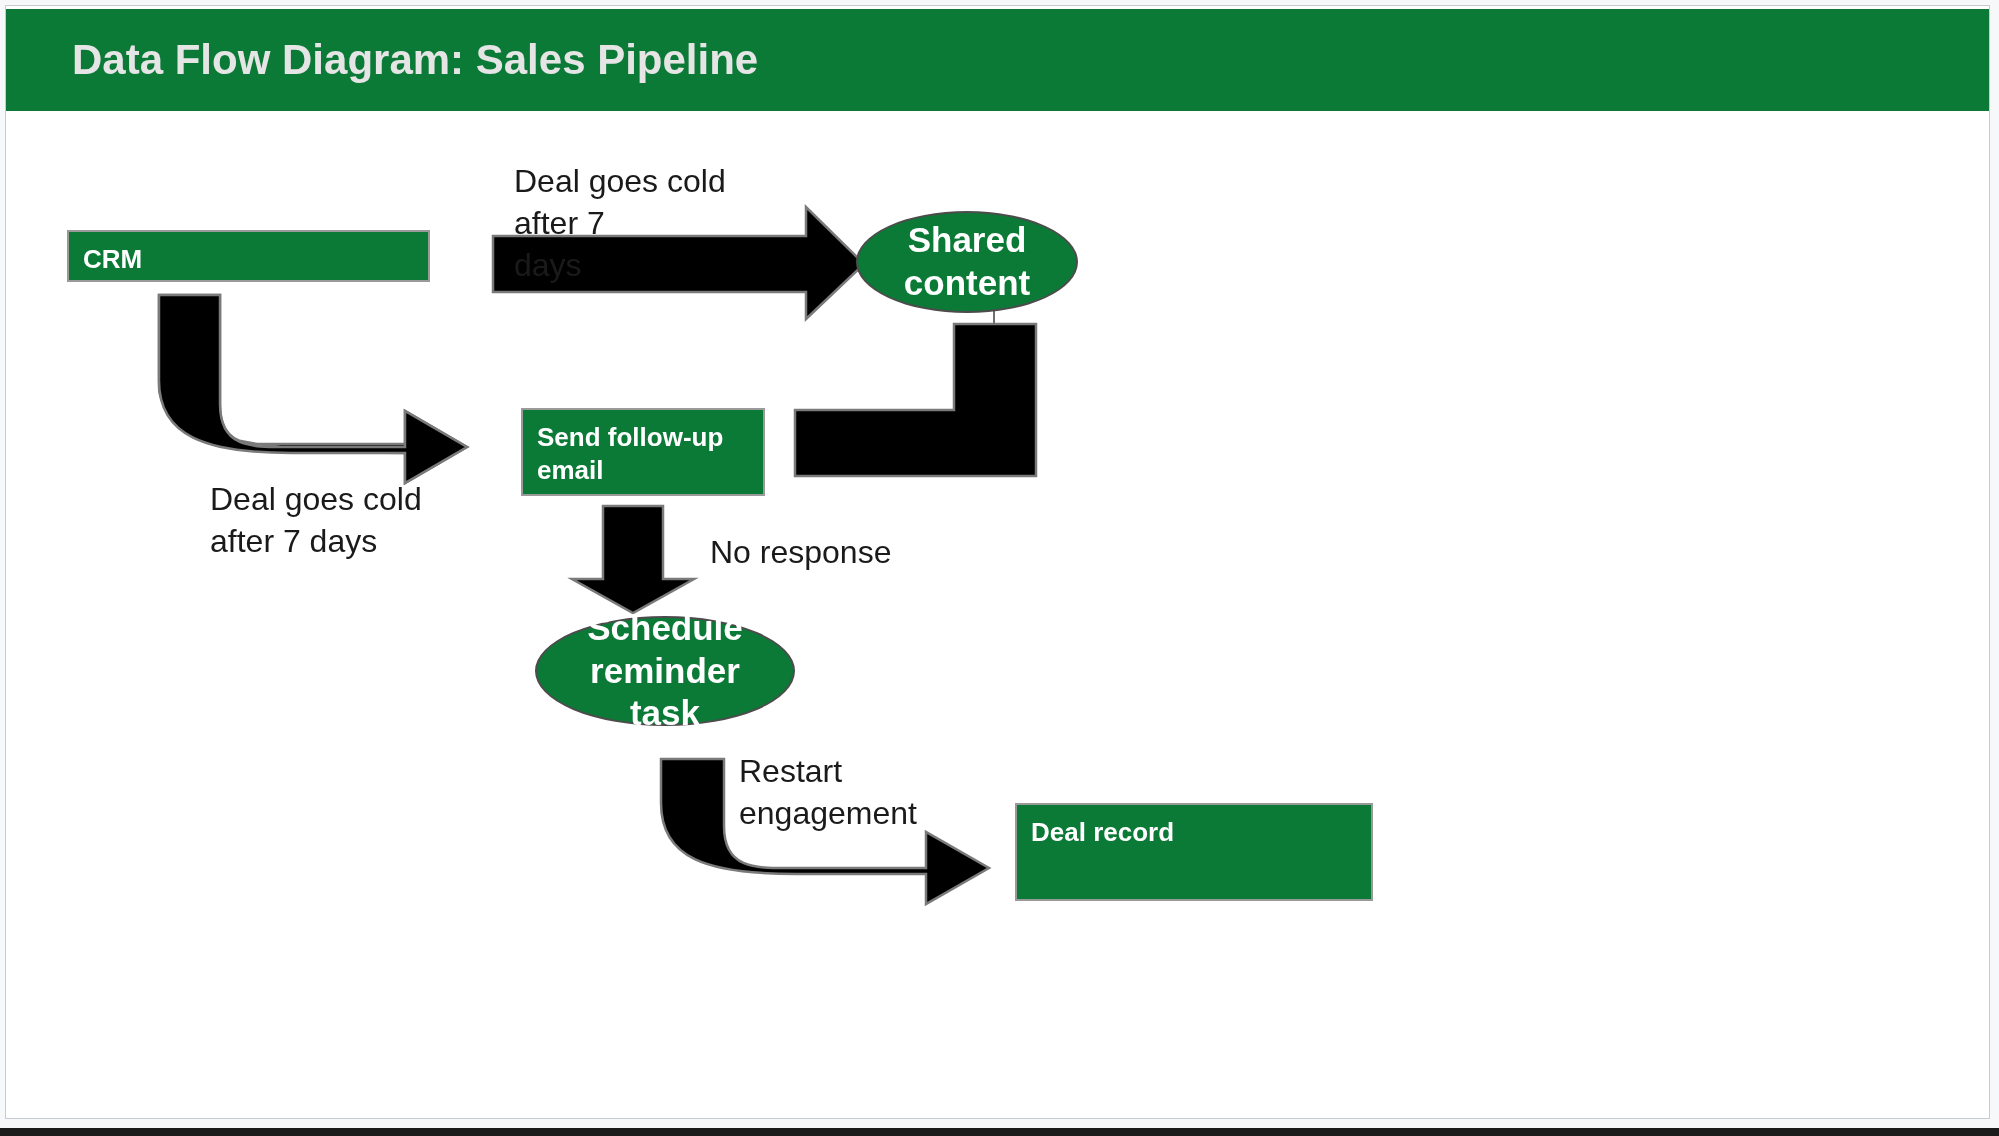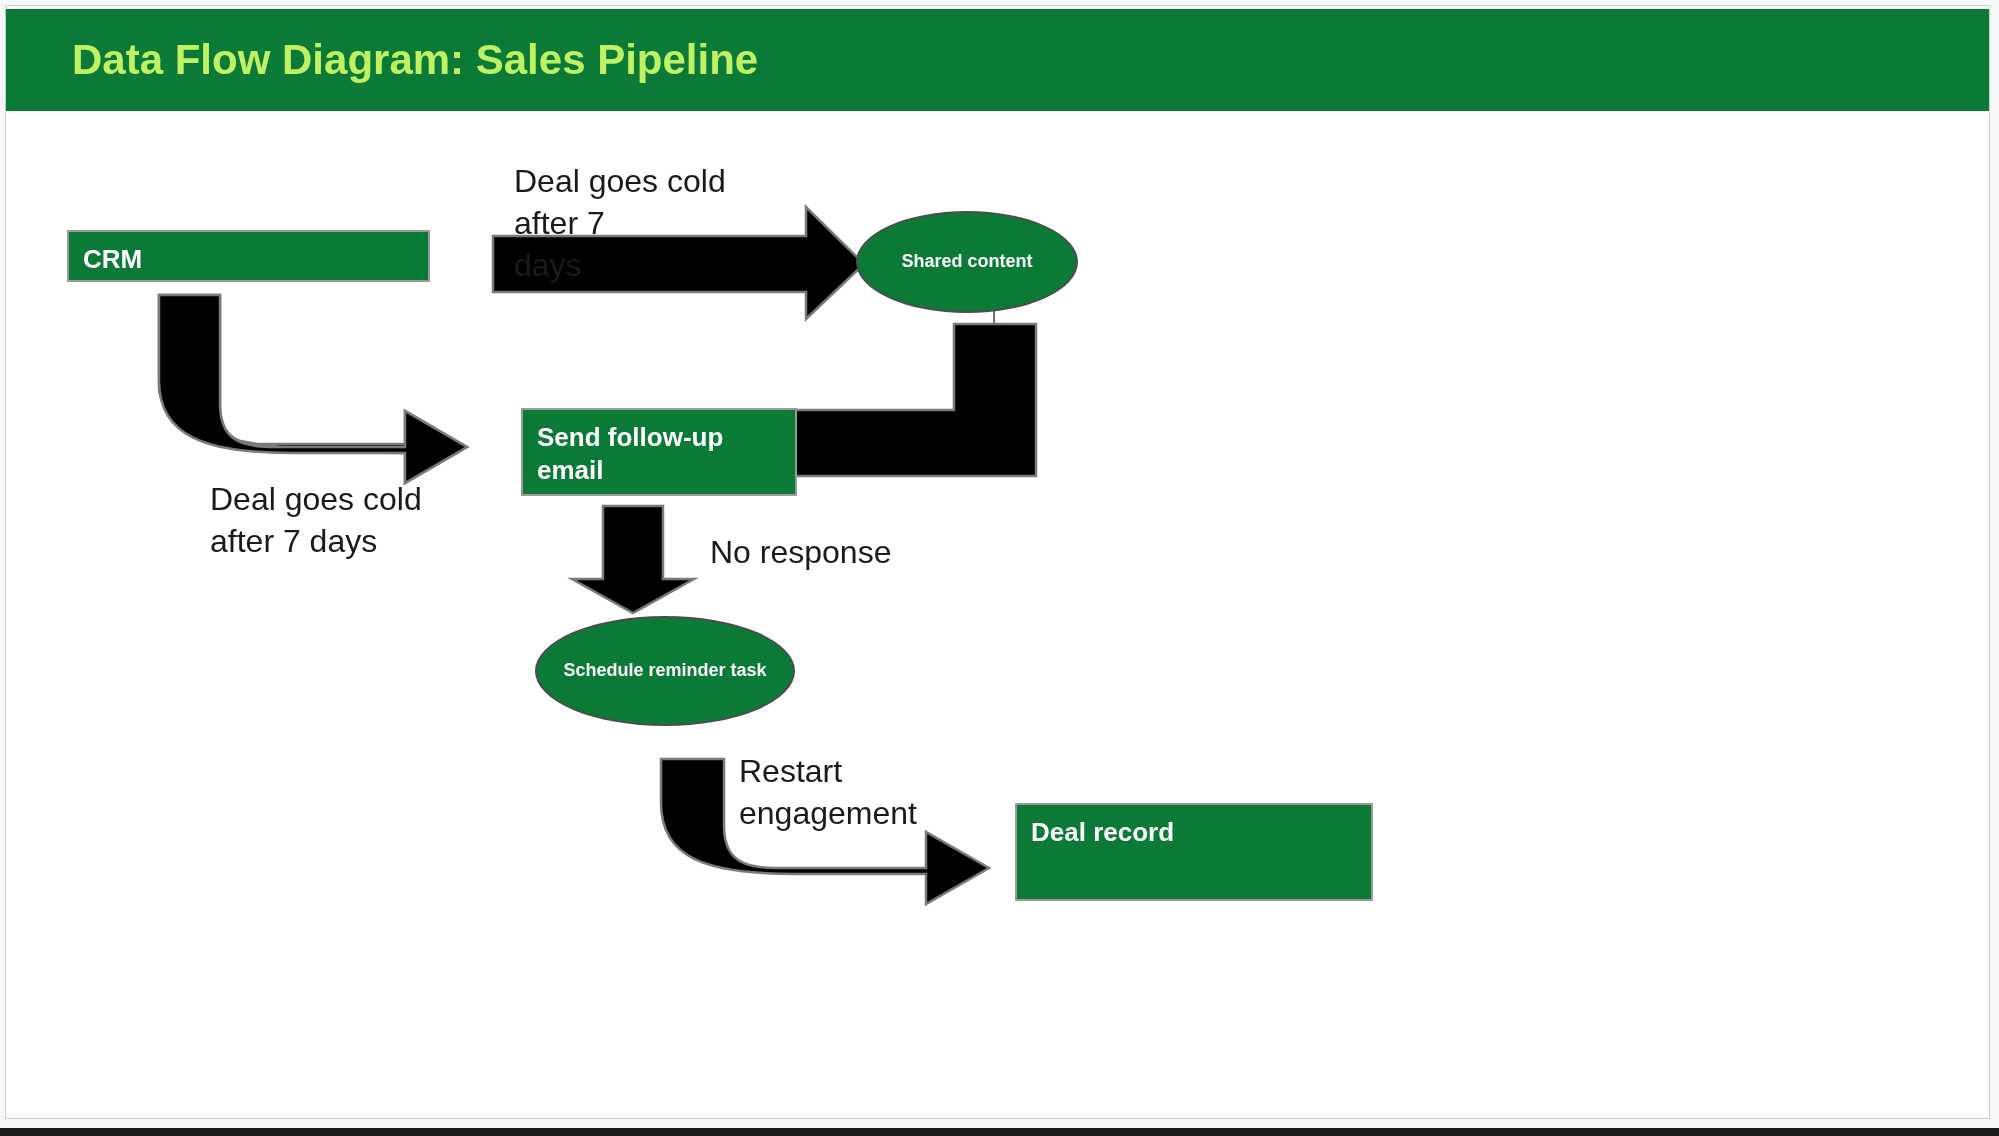--- a/index.html
+++ b/index.html
@@ -41,21 +41,21 @@
     position: absolute;
     left: 0px;
     top: 3px;
     width: 1983px;
     height: 102px;
     background: #0a7a36;
     display: flex;
     align-items: center;
   }
   #title-text {
-    color: #bef264;
+    color: #e5e5e5;
     font-size: 42px;
     font-weight: bold;
     letter-spacing: 0px;
     margin-left: 66px;
     white-space: nowrap;
   }
 
   
   .node-box {
     position: absolute;
@@ -70,21 +70,21 @@
   }
 
   
   .node-ellipse {
     position: absolute;
     background: #0a7a36;
     border: 2px solid #4c4c4c;
     border-radius: 50%;
     box-sizing: border-box;
     color: #ffffff;
-    font-size: 18px;
+    font-size: 35px;
     font-weight: bold;
     line-height: 1.22;
     display: flex;
     align-items: center;
     justify-content: center;
     text-align: center;
   }
   .ellipse-inner { width: 88%; }
 
   
@@ -155,21 +155,21 @@
     </svg>
 
     <div class="node-box" style="left:61px; top:224px; width:363px; height:52px;">
       <span>CRM</span>
     </div>
 
     <div class="node-ellipse" style="left:850px; top:205px; width:222px; height:102px;">
       <span class="ellipse-inner">Shared content</span>
     </div>
 
-    <div class="node-box" style="left:515px; top:402px; width:276px; height:88px;">
+    <div class="node-box" style="left:515px; top:402px; width:244px; height:88px;">
       <span>Send follow-up email</span>
     </div>
 
     <div class="node-ellipse" style="left:529px; top:610px; width:260px; height:110px;">
       <span class="ellipse-inner">Schedule reminder task</span>
     </div>
 
     <div class="node-box" style="left:1009px; top:797px; width:358px; height:98px;">
       <span>Deal record</span>
     </div>

